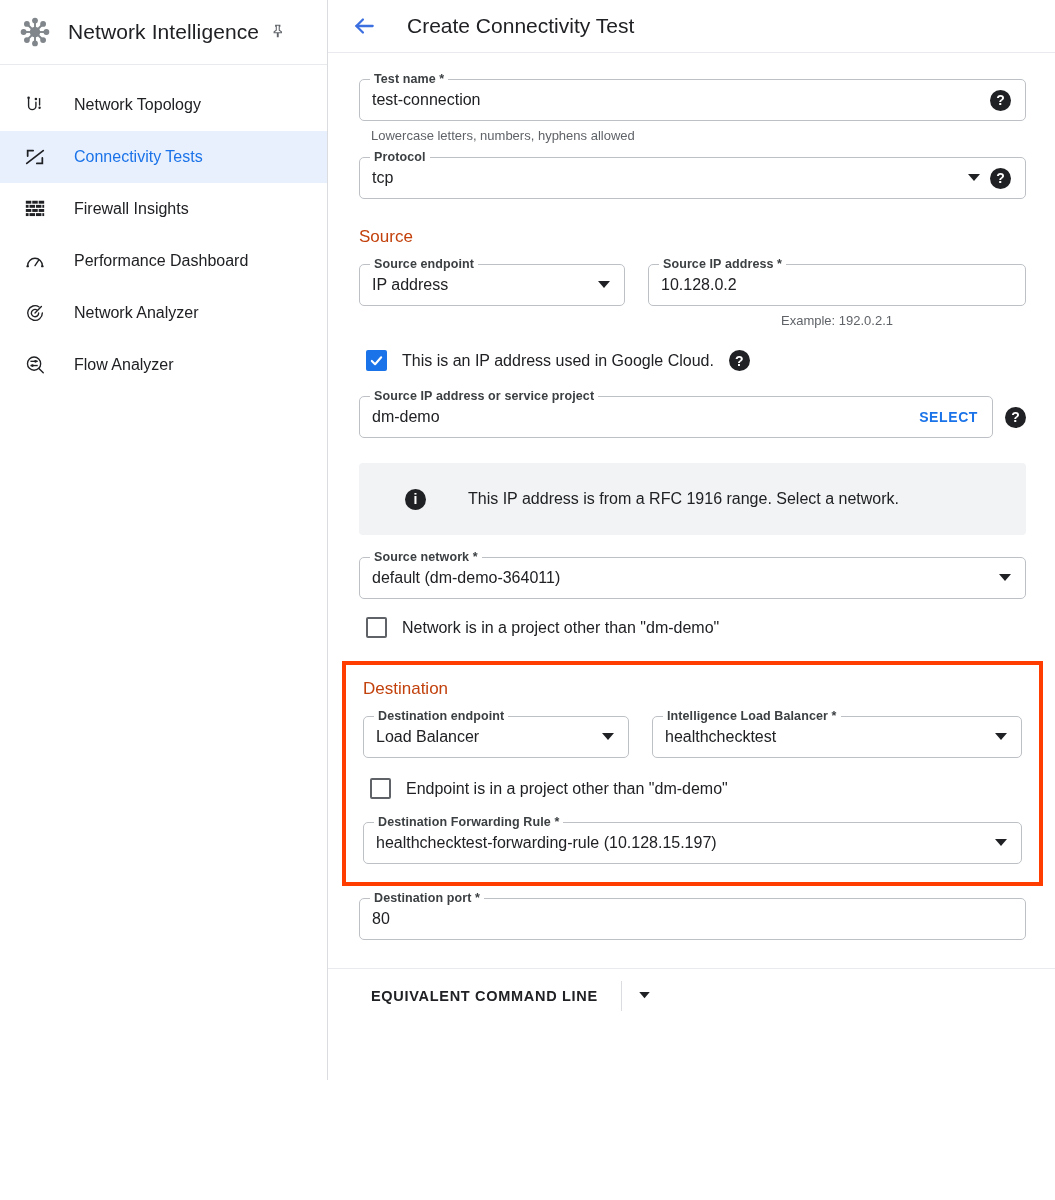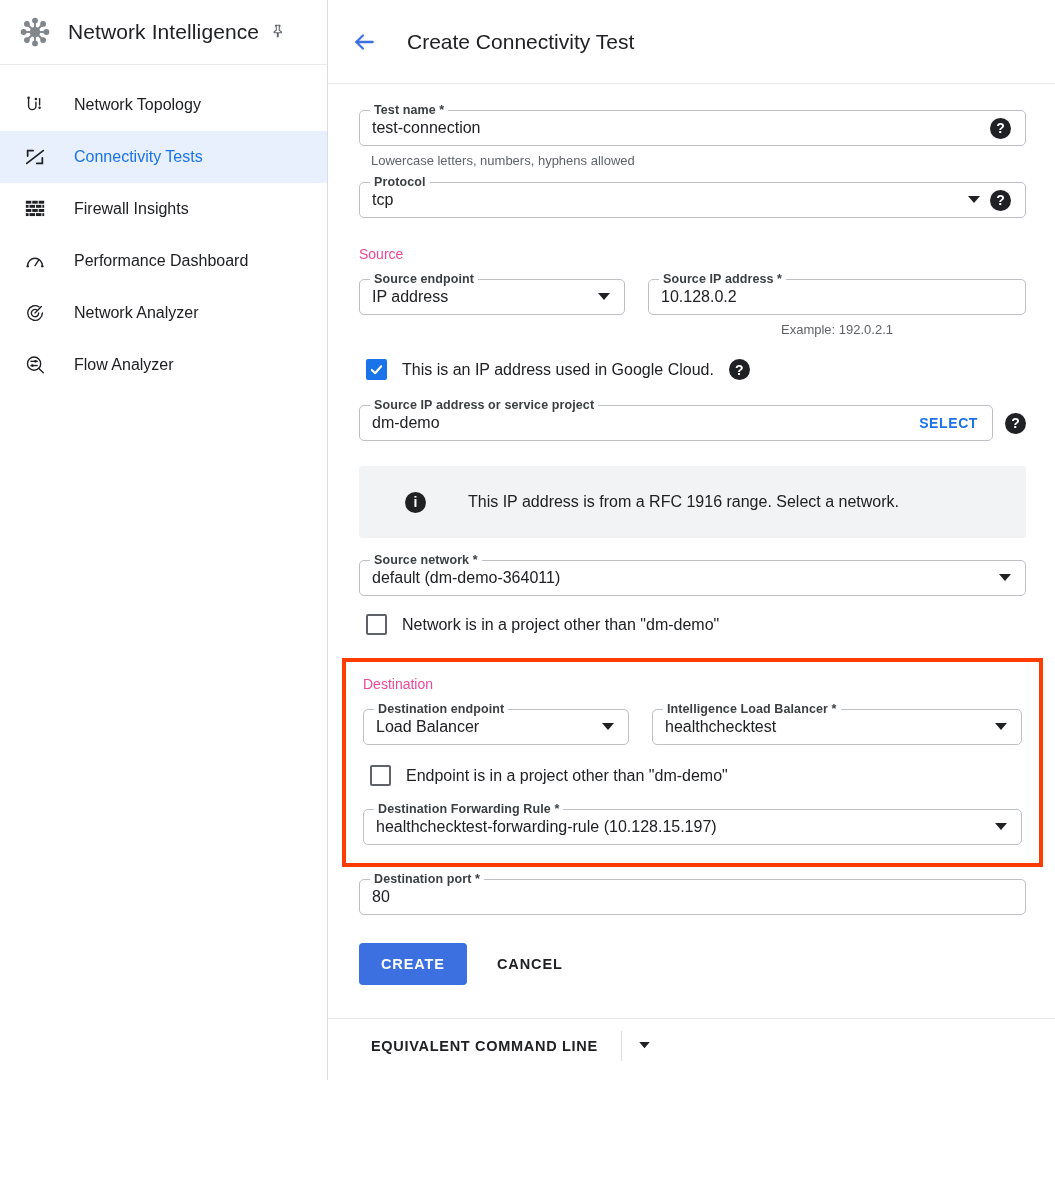--- a/index.html
+++ b/index.html
@@ -101,21 +101,21 @@
   
   .main {
     flex: 1;
     height: 1200px;
     background: #ffffff;
     position: relative;
     overflow: hidden;
   }
 
   .main-header {
-    height: 84px;
+    height: 53px;
     display: flex;
     align-items: center;
     padding-left: 20px;
     border-bottom: 1px solid #e8eaed;
   }
 
   .back-arrow {
     width: 32px;
     height: 32px;
     display: flex;
@@ -134,21 +134,21 @@
 
   .form-area {
     padding: 26px 29px 0 31px;
   }
 
   
   .field {
     position: relative;
     border: 1px solid #bdc1c6;
     border-radius: 5px;
-    height: 36px;
+    height: 42px;
     display: flex;
     align-items: center;
     background: #fff;
     padding: 0 14px 0 12px;
   }
 
   .field-legend {
     position: absolute;
     top: -8px;
     left: 10px;
@@ -204,22 +204,22 @@
   }
 
   .field-with-help {
     display: flex;
     align-items: center;
     gap: 12px;
   }
   .field-with-help .field { flex: 1; }
 
   .section-title {
-    font-size: 14px;
-    color: #ec4899;
+    font-size: 17px;
+    color: #c2410c;
     margin-bottom: 17px;
   }
 
   .row-2 {
     display: flex;
     gap: 23px;
   }
 
   .col-left { width: 266px; min-width: 266px; }
   .col-right { flex: 1; }
@@ -644,24 +644,20 @@
         </div>
       </div>
 
       <div style="margin-top:12px;margin-bottom:28px">
         <div class="field">
           <span class="field-legend">Destination port *</span>
           <span class="field-value">80</span>
         </div>
       </div>
 
-      <div class="btn-row" style="margin-bottom:33px">
-        <button class="btn-create">CREATE</button>
-        <button class="btn-cancel">CANCEL</button>
-      </div>
 
     </div>
 
     <div class="cmdline-bar">
       <span class="cmdline-label">EQUIVALENT COMMAND LINE</span>
       <span class="cmdline-divider"></span>
       <span class="cmd-caret">
         <svg width="11" height="7" viewBox="0 0 12 8">
             <polygon points="0,0 12,0 6,7" fill="#202124"></polygon>
           </svg>

